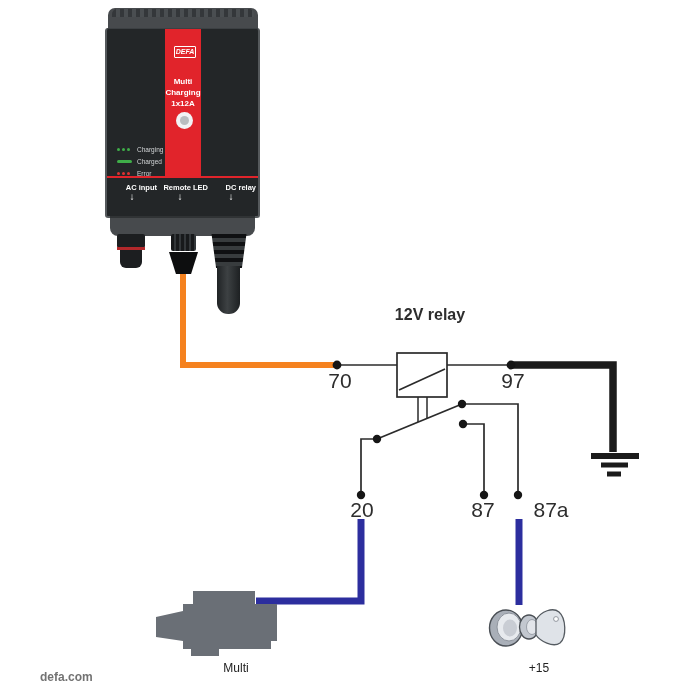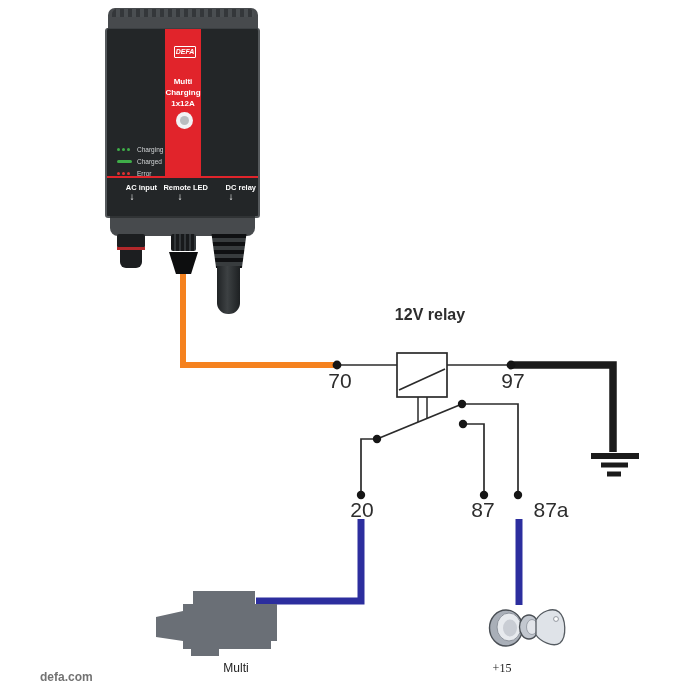--- a/index.html
+++ b/index.html
@@ -52,21 +52,21 @@
   .lbl{position:absolute;text-align:center;color:#2d2d2d;}
   .relay-title{left:365px;top:306px;width:130px;font-size:16px;font-weight:bold;}
   .term{font-size:21px;}
   .t86{left:317px;top:369px;width:46px;}
   .t85{left:490px;top:369px;width:46px;}
   .t30{left:339px;top:498px;width:46px;}
   .t87{left:460px;top:498px;width:46px;}
   .t87a{left:525px;top:498px;width:52px;}
   .small-lbl{font-size:12px;color:#222;}
   .start-lbl{left:206px;top:661px;width:60px;}
-  .ign-lbl{left:477px;top:661px;width:50px;font-family:Liberation Serif, serif;}
+  .ign-lbl{left:514px;top:661px;width:50px;}
   .footer{left:40px;top:670px;width:80px;text-align:left;font-size:12px;font-weight:bold;color:#737373;}
 </style>
 </head>
 <body>
 
 <div class="stage">
 
   <svg class="wires" width="700" height="700" viewBox="0 0 700 700">
 
     <path d="M183,272 L183,365 L337,365" fill="none" stroke="#f5821f" stroke-width="6"></path>

